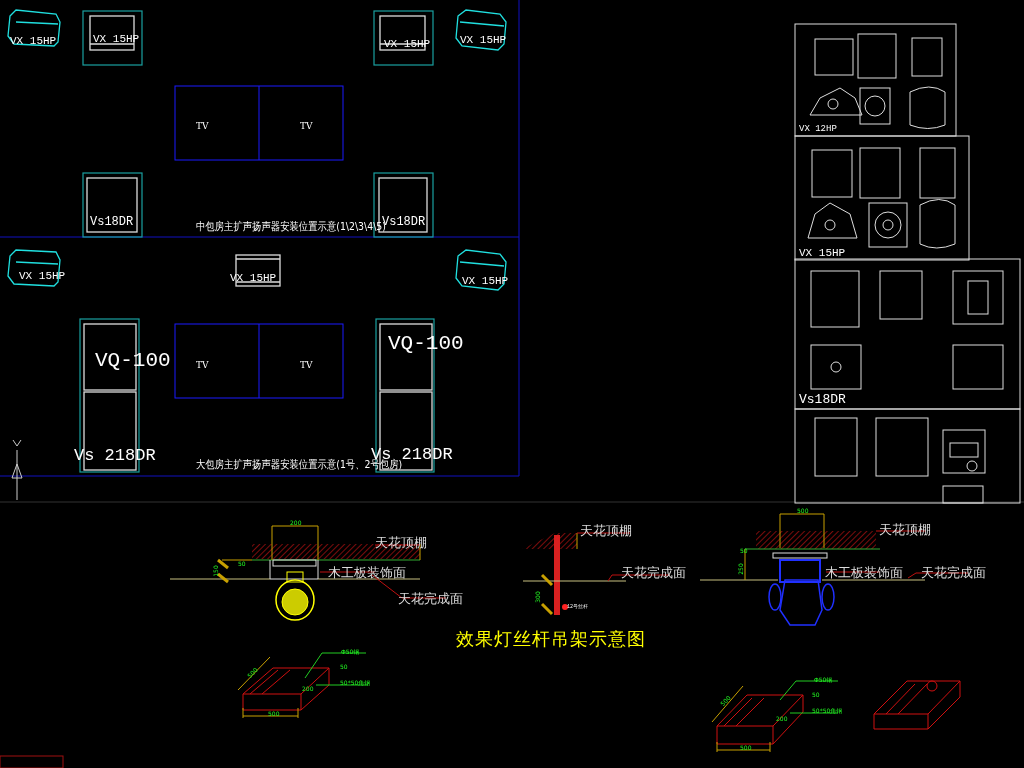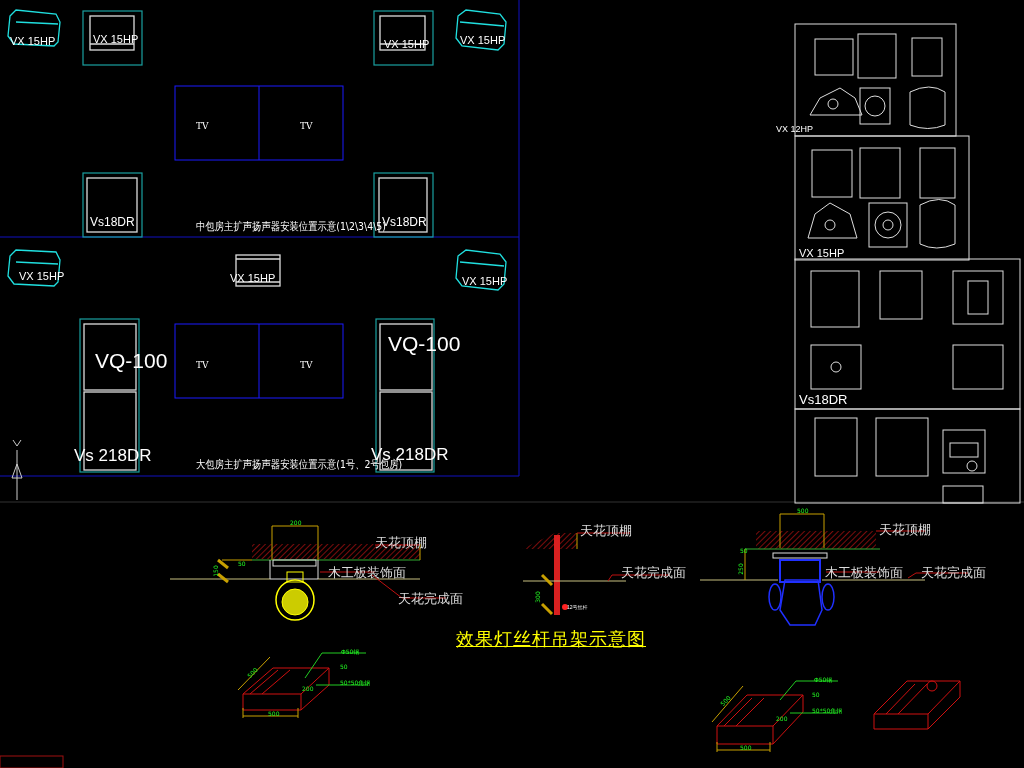--- a/index.html
+++ b/index.html
@@ -1,17 +1,17 @@
 <!DOCTYPE html>
 <html><head>
 <meta charset="utf-8">
 <style>
   html,body{margin:0;padding:0;background:#000;}
   body{width:1024px;height:768px;position:relative;overflow:hidden;font-family:"Liberation Sans",sans-serif;color:#fff;}
-  .lbl{position:absolute;color:#fff;font-family:Liberation Sans, sans-serif;white-space:nowrap;line-height:1;}
+  .lbl{position:absolute;color:#fff;font-family:Liberation Mono, monospace;white-space:nowrap;line-height:1;}
   .sm{font-size:11px;}
   .big{font-size:21px;}
   .cap{font-size:11px;font-family:"DejaVu Sans",sans-serif;transform:scaleX(0.85);transform-origin:left center;}
   .note{font-size:13px;color:#ddd;font-family:"DejaVu Sans",sans-serif;}
   .gnote{font-size:6px;color:#2f2;font-family:"DejaVu Sans",sans-serif;}
   .title-y{font-size:18px;color:#ff0;font-family:"DejaVu Sans",sans-serif;letter-spacing:1px;}
   .tv{position:absolute;font-size:9px;color:#fff;font-family:"DejaVu Serif",serif;text-align:center;}
   svg{position:absolute;left:0;top:0;}
 </style>
 </head>
@@ -237,21 +237,21 @@
   <span class="lbl big" style="left:95px;top:350px;">VQ-100</span>
   <span class="lbl big" style="left:388px;top:333px;">VQ-100</span>
   <span class="lbl" style="left:74px;top:447px;font-size:17px;">Vs 218DR</span>
   <span class="lbl" style="left:371px;top:446px;font-size:17px;">Vs 218DR</span>
   <span class="tv" style="left:196px;top:360px;">TV</span>
   <span class="tv" style="left:300px;top:360px;">TV</span>
   <span class="lbl cap" style="left:196px;top:459px;">大包房主扩声扬声器安装位置示意(1号、2号包房)</span>
 </div>
 
 <div>
-  <span class="lbl" style="left:776px;top:125px;font-size:9px;">VX 12HP</span>
+  <span class="lbl" style="left:799px;top:125px;font-size:9px;">VX 12HP</span>
   <span class="lbl" style="left:799px;top:248px;font-size:11px;">VX 15HP</span>
   <span class="lbl" style="left:799px;top:393px;font-size:13px;">Vs18DR</span>
 </div>
 
 <div>
 
   <span class="lbl gnote" style="left:290px;top:520px;">200</span>
   <span class="lbl gnote" style="left:238px;top:561px;">50</span>
   <span class="lbl gnote" style="left:210px;top:568px;transform:rotate(-90deg);">150</span>
   <span class="lbl note" style="left:375px;top:536px;">天花顶棚</span>
@@ -263,21 +263,21 @@
   <span class="lbl" style="left:567px;top:605px;font-size:5px;color:#fff;">12号丝杆</span>
   <span class="lbl gnote" style="left:532px;top:594px;transform:rotate(-90deg);">300</span>
 
   <span class="lbl gnote" style="left:797px;top:508px;">500</span>
   <span class="lbl gnote" style="left:740px;top:548px;">50</span>
   <span class="lbl gnote" style="left:735px;top:566px;transform:rotate(-90deg);">250</span>
   <span class="lbl note" style="left:879px;top:523px;">天花顶棚</span>
   <span class="lbl note" style="left:825px;top:566px;">木工板装饰面</span>
   <span class="lbl note" style="left:921px;top:566px;">天花完成面</span>
 
-  <span class="lbl title-y" style="left:456px;top:630px;text-decoration:underline;">效果灯丝杆吊架示意图</span>
+  <span class="lbl title-y" style="left:456px;top:630px;">效果灯丝杆吊架示意图</span>
 
   <span class="lbl gnote" style="left:341px;top:649px;">Φ50钢</span>
   <span class="lbl gnote" style="left:340px;top:680px;">50*50角钢</span>
   <span class="lbl gnote" style="left:247px;top:670px;transform:rotate(-45deg);">500</span>
   <span class="lbl gnote" style="left:340px;top:664px;">50</span>
   <span class="lbl gnote" style="left:302px;top:686px;">200</span>
   <span class="lbl gnote" style="left:268px;top:711px;">500</span>
 
   <span class="lbl gnote" style="left:814px;top:677px;">Φ50钢</span>
   <span class="lbl gnote" style="left:812px;top:708px;">50*50角钢</span>

